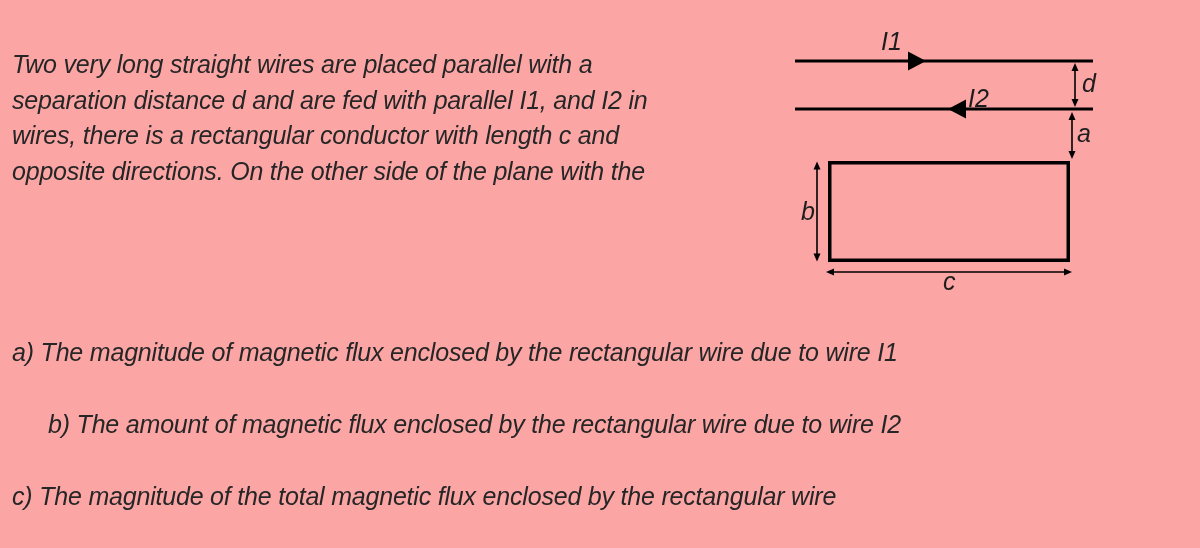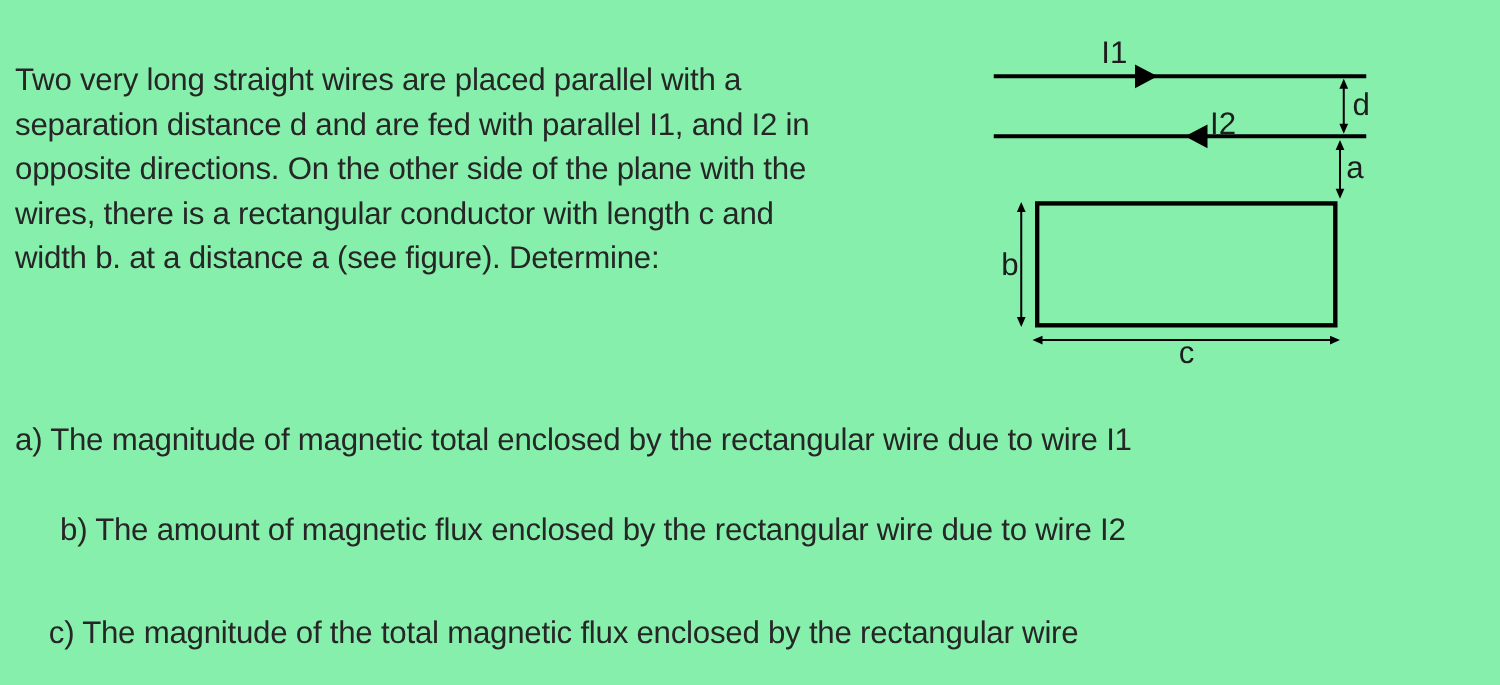--- a/index.html
+++ b/index.html
@@ -4,43 +4,44 @@
 <style>
   * { margin: 0; padding: 0; box-sizing: border-box; }
   html, body {
     width: 1200px; height: 548px;
     background: #ffffff;
     font-family: "Liberation Sans", sans-serif;
   }
   .page {
     position: relative;
     width: 1200px; height: 548px;
-    background: #86efac;
+    background: #fca5a5;
     overflow: hidden;
+    font-style: italic;
   }
   .statement {
     position: absolute;
     left: 12px; top: 47px;
     font-size: 25px;
     line-height: 35.5px;
     color: #262626;
     letter-spacing: -0.2px;
   }
   .statement .tline { white-space: nowrap; }
   .question {
     position: absolute;
     left: 12px;
     font-size: 25px;
     color: #262626;
     letter-spacing: -0.2px;
     white-space: nowrap;
   }
   .q-a { top: 338px; }
   .q-b { top: 410px; margin-left: 36px; }
-  .q-c { top: 492px; margin-left: 27px; }
+  .q-c { top: 482px; }
   .figure {
     position: absolute;
     left: 780px; top: 0;
   }
   .figure line { stroke: #000000; }
   .figure polygon { fill: #000000; stroke: none; }
   .figure rect { fill: none; stroke: #000000; }
   .figure text {
     font-family: "Liberation Sans", sans-serif;
     font-size: 25px;
@@ -51,26 +52,25 @@
   .loop { stroke-width: 3.5; }
 </style>
 </head>
 <body>
 
 <div class="page">
 
   <div class="statement">
     <div class="tline">Two very long straight wires are placed parallel with a</div>
     <div class="tline">separation distance d and are fed with parallel I1, and I2 in</div>
+    <div class="tline">wires, there is a rectangular conductor with length c and</div>
     <div class="tline">opposite directions. On the other side of the plane with the</div>
-    <div class="tline">wires, there is a rectangular conductor with length c and</div>
-    <div class="tline">width b. at a distance a (see figure). Determine:</div>
   </div>
 
-  <div class="question q-a">a) The magnitude of magnetic total enclosed by the rectangular wire due to wire I1</div>
+  <div class="question q-a">a) The magnitude of magnetic flux enclosed by the rectangular wire due to wire I1</div>
   <div class="question q-b">b) The amount of magnetic flux enclosed by the rectangular wire due to wire I2</div>
   <div class="question q-c">c) The magnitude of the total magnetic flux enclosed by the rectangular wire</div>
 
   <svg class="figure" width="420" height="310" viewBox="0 0 420 310">
 
     <g>
       <line class="wire" x1="15" y1="61" x2="313" y2="61"></line>
       <polygon points="146,61 128,51.5 128,70.5"></polygon>
       <text x="101" y="50">I1</text>
     </g>

